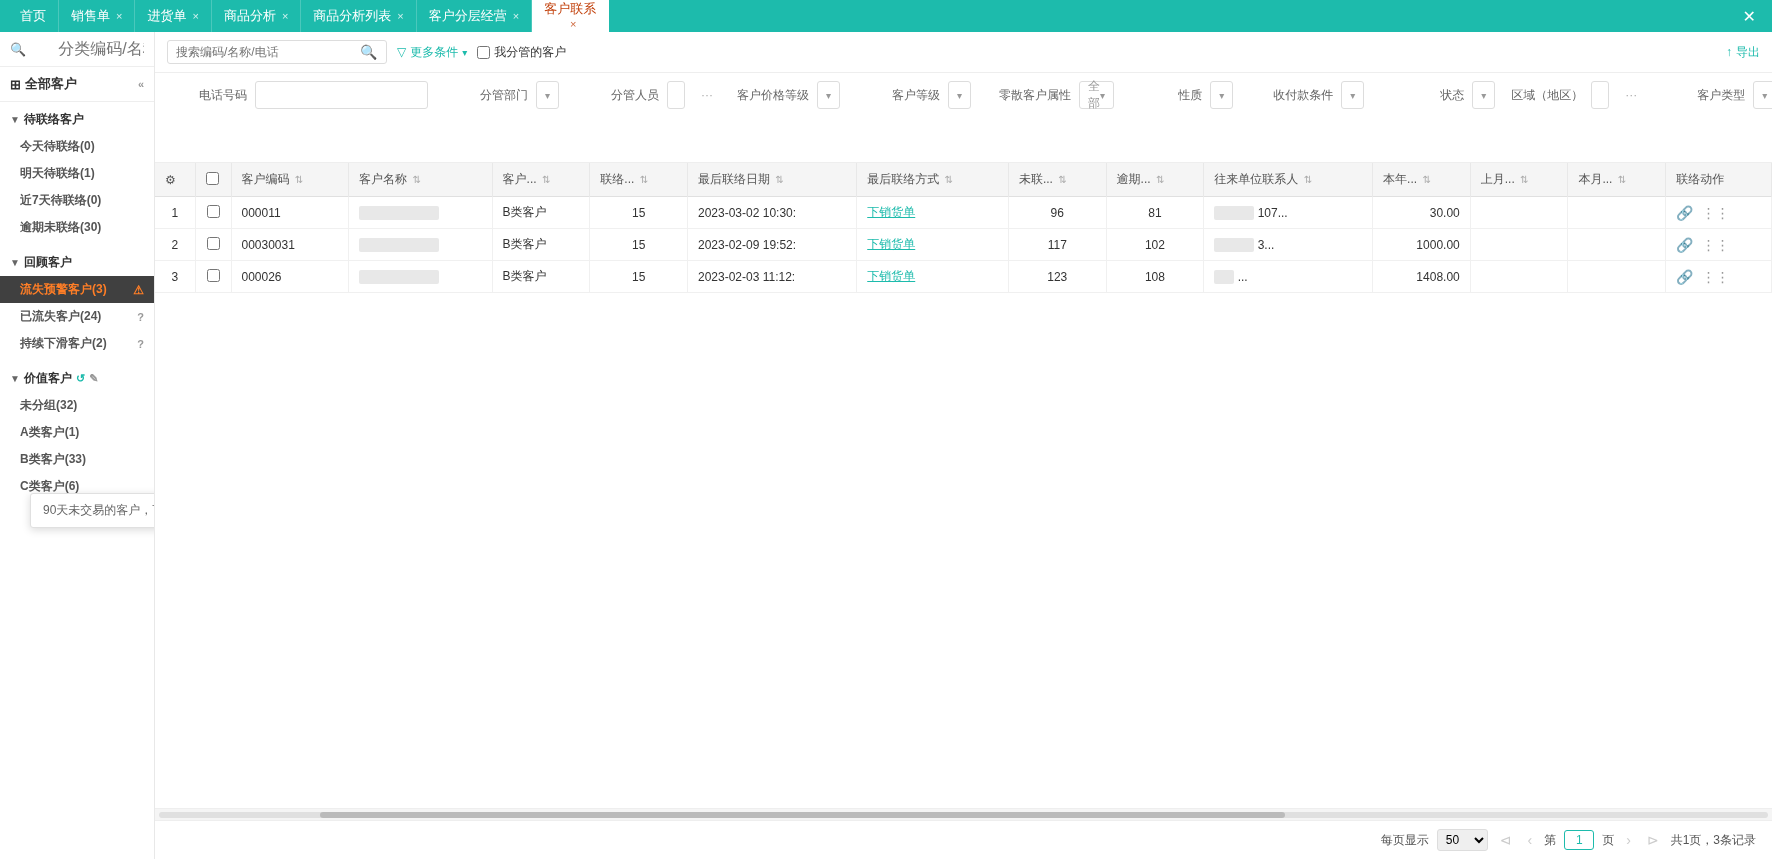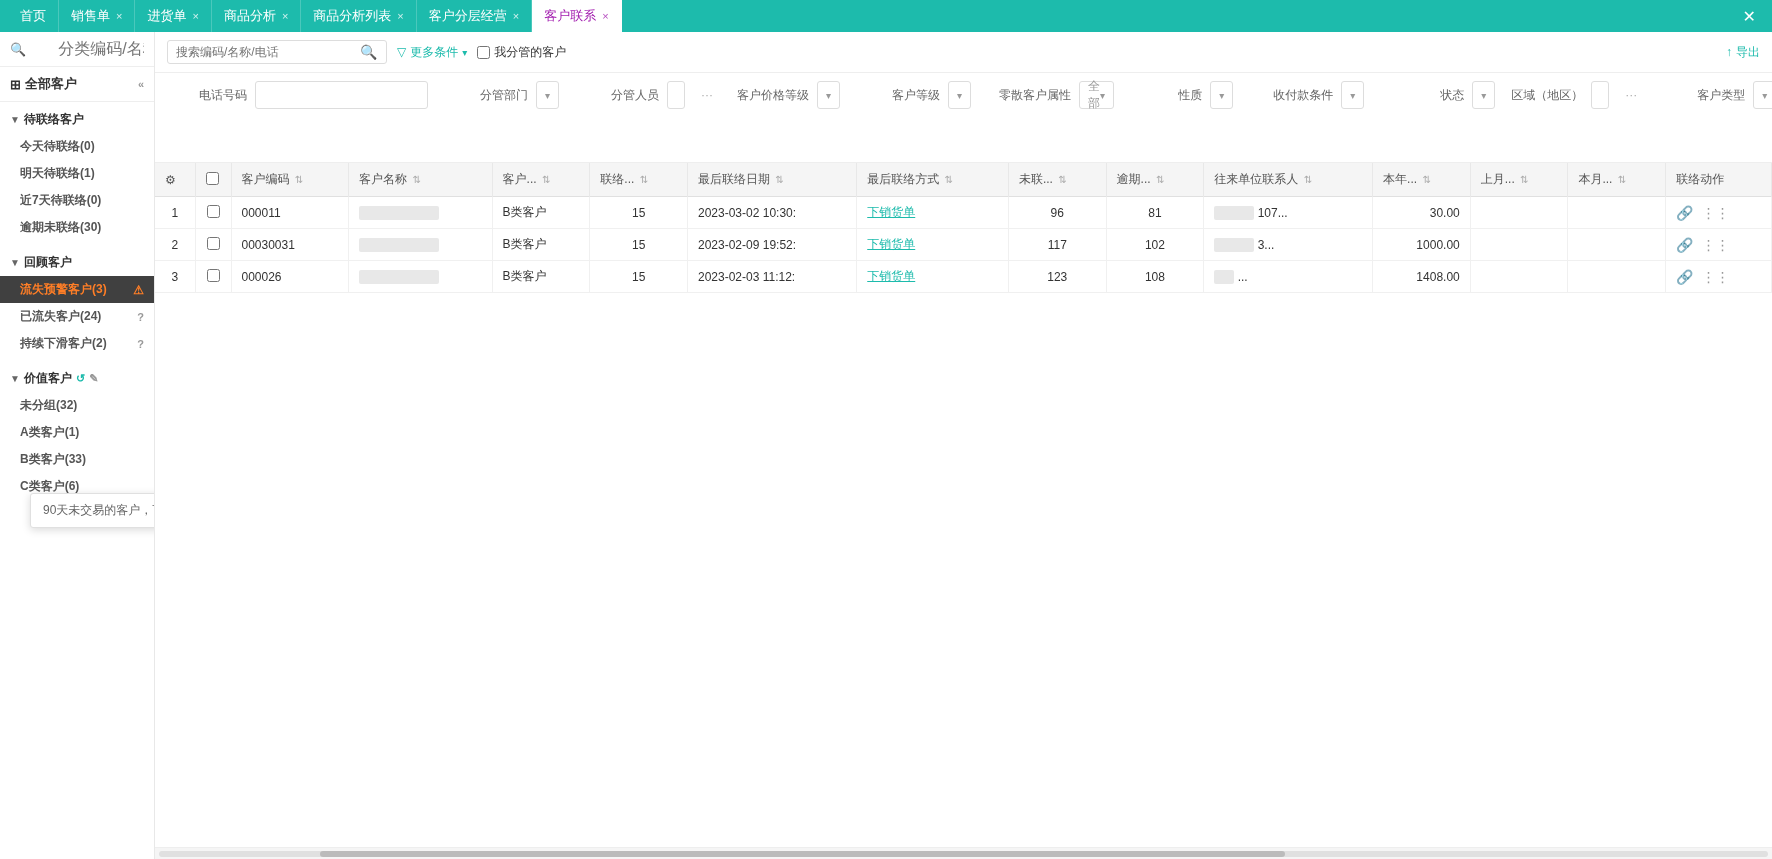--- a/index.html
+++ b/index.html
@@ -20,21 +20,22 @@
       padding: 0 12px;
       height: 32px;
       color: #fff;
       cursor: pointer;
       font-size: 13px;
       white-space: nowrap;
       border-right: 1px solid rgba(255,255,255,0.2);
     }
     .tab-item.active {
       background: #fff;
-      color: #a21caf;
+      color: #c2410c;
+      flex-direction: column;
     }
     .tab-item .close-x {
       margin-left: 6px;
       font-size: 11px;
       opacity: 0.8;
     }
     .tab-bar-close {
       margin-left: auto;
       color: #fff;
       cursor: pointer;
@@ -827,14 +828,29 @@
         </tbody>
       </table>
     </div>
 
     <div class="scrollbar-area">
       <div class="scrollbar-track">
         <div class="scrollbar-thumb"></div>
       </div>
     </div>
 
+    <div class="pagination-bar">
+      <span>每页显示</span>
+      <select class="page-size-select">
+        <option>50</option>
+        <option>100</option>
+      </select>
+      <button class="pagination-btn" disabled="">⊲</button>
+      <button class="pagination-btn" disabled="">‹</button>
+      <span>第</span>
+      <input class="page-current" value="1" style="">
+      <span>页</span>
+      <button class="pagination-btn" disabled="">›</button>
+      <button class="pagination-btn" disabled="">⊳</button>
+      <span>共1页，3条记录</span>
+    </div>
   </div>
 </div>
 
 </body></html>

